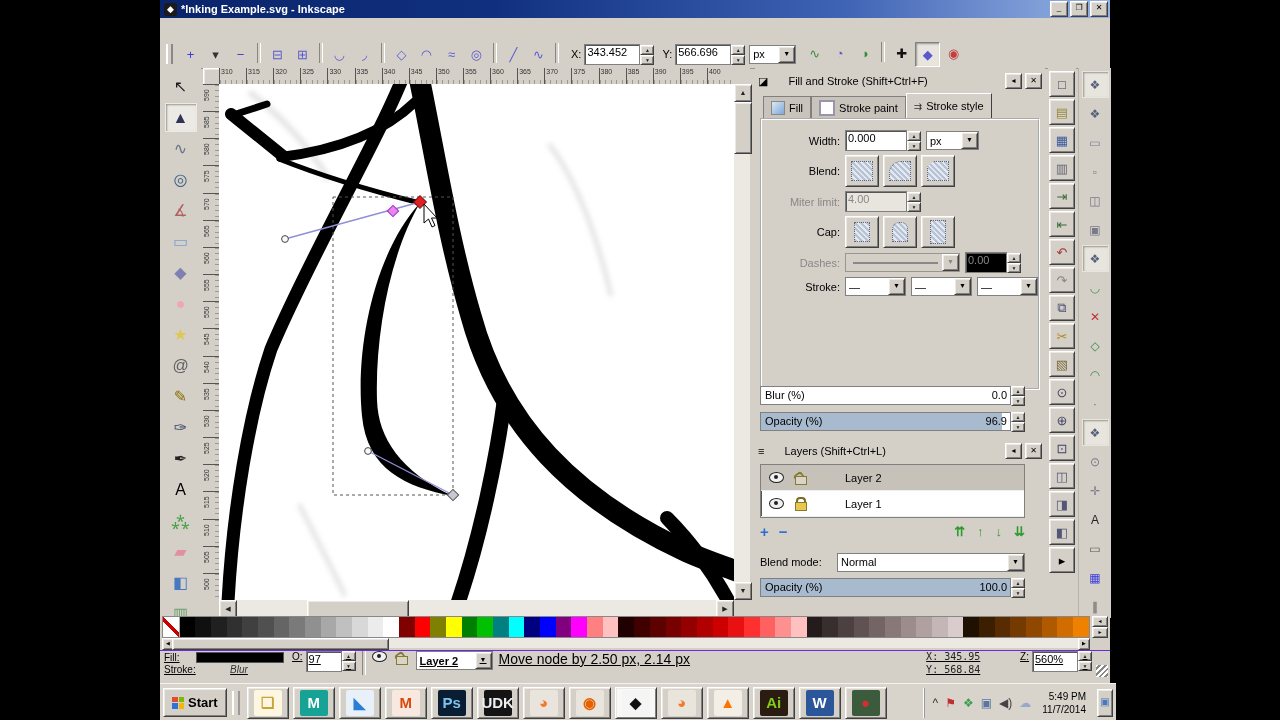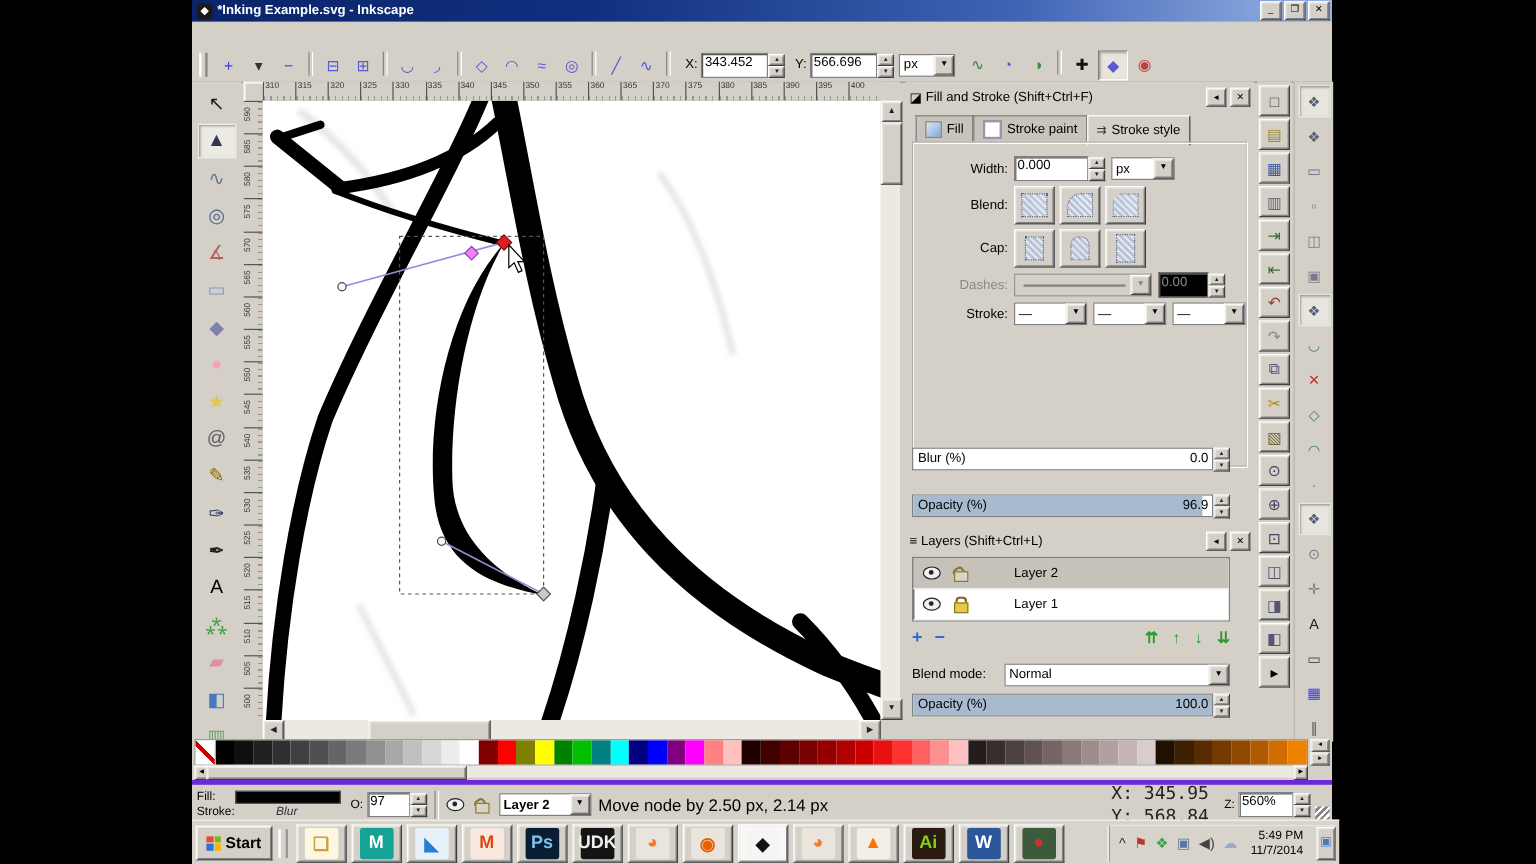--- a/index.html
+++ b/index.html
@@ -58,23 +58,23 @@
   .vtick span{position:absolute;left:0;top:8px;font-size:7px;color:#333;transform:rotate(-90deg);transform-origin:4px 4px;}
   .canvas{left:16px;top:16px;right:16px;bottom:16px;background:#ffffff;overflow:hidden;}
   .vscroll{right:0;top:16px;width:16px;bottom:16px;background:#ece9e2;}
   .hscroll{left:16px;bottom:0;height:16px;right:16px;background:#ece9e2;}
   .sbarrow{width:16px;height:16px;font-size:7px;line-height:15px;text-align:center;color:#222;position:absolute;}
   .vthumb{position:absolute;left:0;top:18px;width:16px;height:50px;}
   .hthumb{position:absolute;left:88px;top:0;width:100px;height:16px;}
   
   .panel{left:595px;top:68px;width:290px;height:548px;background:#d4d0c8;font-size:11px;}
   .phead{position:absolute;left:3px;right:3px;height:18px;display:flex;align-items:center;}
-  .phead .ptitle{margin-left:3px;flex:1;}
+  .phead .ptitle{margin-left:20px;flex:1;}
   .pbtn{width:15px;height:14px;margin-left:3px;font-size:8px;line-height:13px;text-align:center;}
-  .tabs{position:absolute;left:8px;top:28px;display:flex;height:22px;}
+  .tabs{position:absolute;left:8px;top:28px;display:flex;align-items:flex-end;height:22px;}
   .tab{display:flex;align-items:center;gap:4px;padding:3px 7px;border:1px solid #808080;border-bottom:none;
     background:#c8c4bc;height:15px;}
   .tab.active{background:#d4d0c8;border-color:#fff #404040 transparent #fff;height:18px;}
   .ico-fill{width:12px;height:12px;background:linear-gradient(135deg,#dce9f5,#7da7d9);border:1px solid #888;}
   .ico-stroke{width:12px;height:12px;background:#fff;border:2px solid #9a96a8;}
   .ico-style{font-size:10px;color:#333;}
   .groupbox{position:absolute;left:5px;right:5px;top:50px;height:262px;border:2px groove #fff;padding-top:6px;}
   .frow{display:flex;align-items:center;margin:4px 4px 4px 0;}
   .flabel{width:78px;text-align:right;margin-right:5px;flex:none;}
   .flabel.dim{color:#888;}
@@ -120,28 +120,28 @@
   
   .palette{left:2px;top:616px;height:20px;right:20px;display:flex;border:1px solid #888;background:#fff;}
   .sw{flex:1;}
   .sw.none{background:linear-gradient(45deg,transparent 43%,#c00 43%,#c00 57%,transparent 57%),#fff;border-right:1px solid #aaa;}
   .palbtns{right:2px;top:616px;width:16px;height:20px;display:flex;flex-direction:column;}
   .palbtn{flex:1;font-size:6px;text-align:center;line-height:9px;}
   .palscroll{left:2px;top:638px;height:10px;right:20px;background:#ece9e2;}
   .psthumb{position:absolute;left:10px;top:0;width:215px;height:10px;}
   .psarrow{position:absolute;top:0;width:10px;height:10px;font-size:5px;line-height:9px;text-align:center;}
   
-  .statusbar{left:0;top:650px;right:0;height:33px;background:#d4d0c8;border-top:4px solid #6d28d9;
-    display:flex;align-items:center;font-size:10px;padding-left:4px;}
+  .statusbar{left:0;top:650px;right:0;height:33px;background:#d4d0c8;border-top:1px solid #6d28d9;
+    display:flex;align-items:flex-start;font-size:10px;padding-left:4px;text-decoration:underline;}
   .fsblock{display:grid;grid-template-columns:32px 86px;grid-auto-rows:12px;align-items:center;width:120px;}
   .fillswatch{width:86px;height:9px;background:#000;border:1px solid #555;}
   .nonetext{font-style:italic;color:#333;text-align:center;}
   .vsep{width:2px;height:24px;border-left:1px solid #8a867e;border-right:1px solid #fff;margin:0 6px;}
   .msg{flex:1;font-size:14px;padding-left:6px;white-space:nowrap;overflow:hidden;}
-  .coords{font-family:"DejaVu Sans Mono",monospace;font-size:15px;line-height:1.25;color:#222;width:86px;}
+  .coords{font-family:"DejaVu Sans Mono",monospace;font-size:10px;line-height:1.25;color:#222;width:86px;}
   .gripcorner{width:12px;height:12px;margin:14px 2px 0 4px;
     background:repeating-linear-gradient(135deg,#fff 0 2px,#888 2px 4px);}
   
   .taskbar{left:160px;top:683px;width:950px;height:37px;background:#d8d4cc;border-top:1px solid #f4f2ec;
     display:flex;align-items:center;padding:0 3px;}
   .startbtn{height:27px;display:flex;align-items:center;gap:4px;padding:0 8px;font-weight:bold;font-size:13px;}
   .winflag{width:12px;height:12px;display:grid;grid-template-columns:1fr 1fr;gap:1px;}
   .winflag i{display:block;}
   .qlsep{width:4px;height:24px;border-left:2px solid #fff;border-right:2px solid #999;margin:0 5px;}
   .appbtn{width:40px;height:30px;margin:0 2px;display:flex;align-items:center;justify-content:center;flex:none;}
@@ -558,20 +558,28 @@
               <span class="jshape"></span>
             </span>
           <span class="jbtn raised">
               <span class="jshape round"></span>
             </span>
           <span class="jbtn raised">
               <span class="jshape bevel"></span>
             </span>
         </div>
         <div class="frow">
+          <span class="flabel dim">Miter limit:</span>
+          <span class="spinval" style="width:56px;color:#888;background:#e8e5de">4.00</span>
+          <span class="spinbtns">
+              <span class="sb raised">▲</span>
+              <span class="sb raised">▼</span>
+            </span>
+        </div>
+        <div class="frow">
           <span class="flabel">Cap:</span>
           <span class="jbtn raised">
               <span class="cshape"></span>
             </span>
           <span class="jbtn raised">
               <span class="cshape round"></span>
             </span>
           <span class="jbtn raised">
               <span class="cshape" style="height:22px"></span>
             </span>
@@ -603,21 +611,21 @@
               </span>
 
               <span class="dd" style="width:56px">
                 <span>—</span>
                 <span class="ddbtn raised">▼</span>
               </span>
             </div>
         </div>
       </div>
 
-      <div class="srow" style="top:305px">
+      <div class="srow" style="top:318px">
         <div class="sbar">
           <div class="sfill" style="width: 0%;"></div>
           <span class="slabel">Blur (%)</span>
           <span class="svalue">0.0</span>
         </div>
         <span class="spinbtns">
             <span class="sb raised">▲</span>
             <span class="sb raised">▼</span>
           </span>
       </div>

